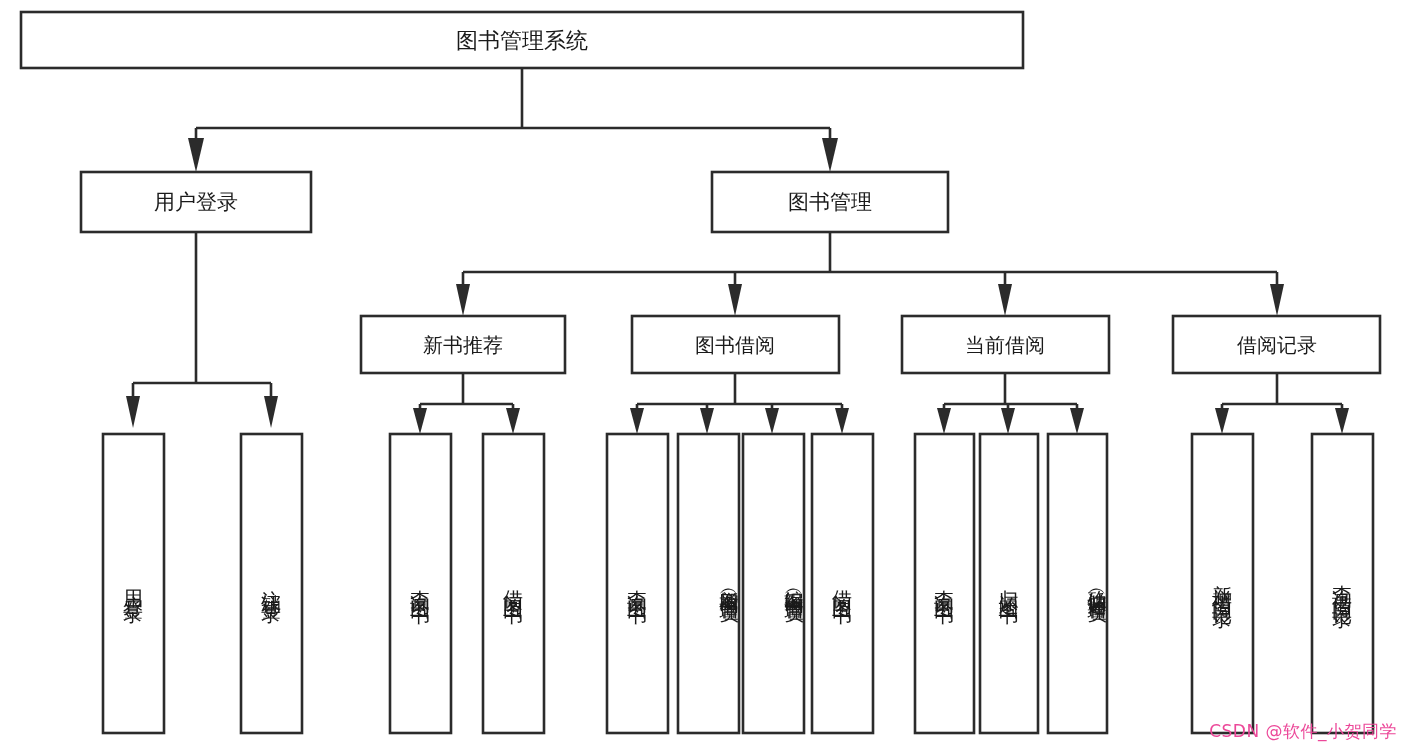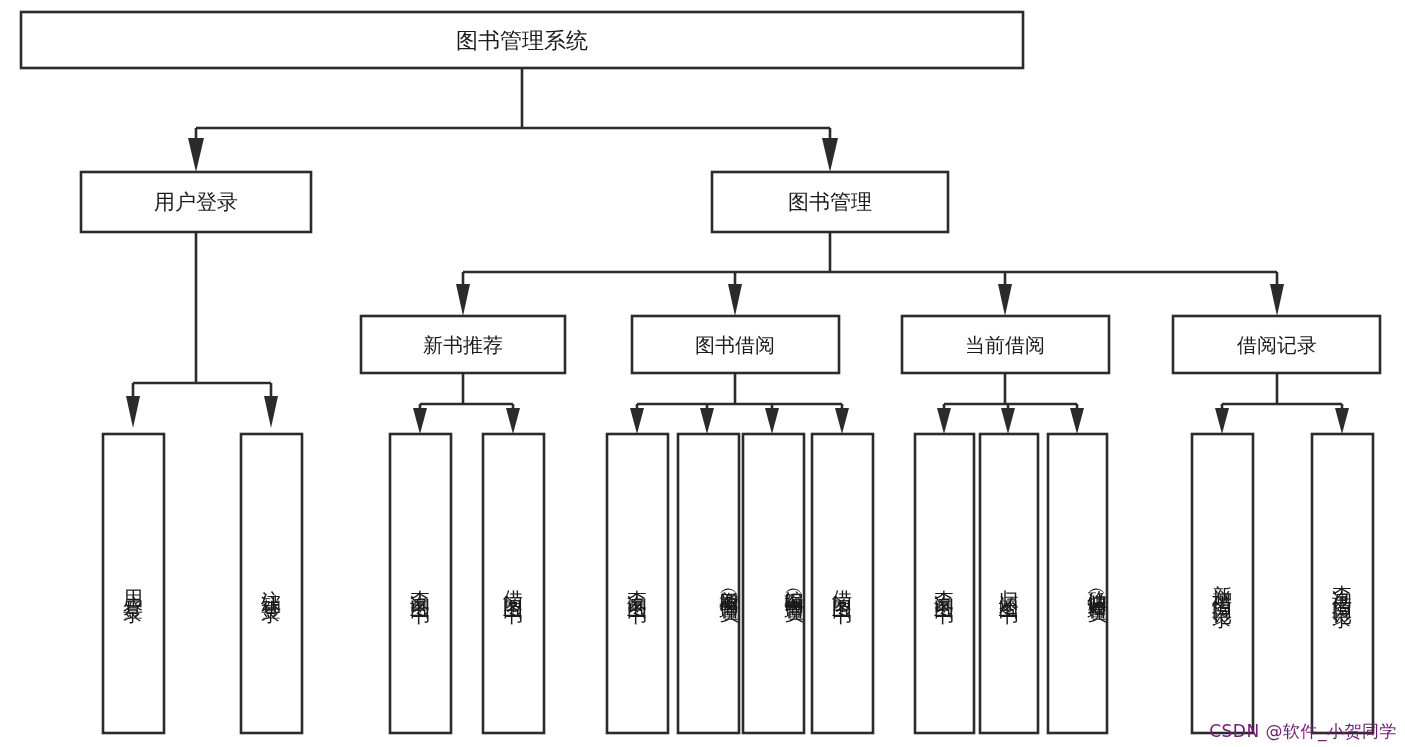--- a/index.html
+++ b/index.html
@@ -22,21 +22,21 @@
   .label-l2{font-size:20px;}
   .connector{
     stroke:#2b2b2b;stroke-width:2.6;fill:none;stroke-linecap:butt;
   }
   .arrow-head{fill:#2b2b2b;stroke:none;}
   .watermark{
     position:absolute;
     right:8px;bottom:4px;
     font-family:"DejaVu Sans","Liberation Sans",sans-serif;
     font-size:17px;
-    color:#701a75;
+    color:#ec4899;
     letter-spacing:0.5px;
     white-space:nowrap;
     user-select:none;
     pointer-events:none;
   }
 </style>
 </head>
 <body>
 
 <svg id="diagram" viewBox="0 0 1405 747" xmlns="http://www.w3.org/2000/svg">

